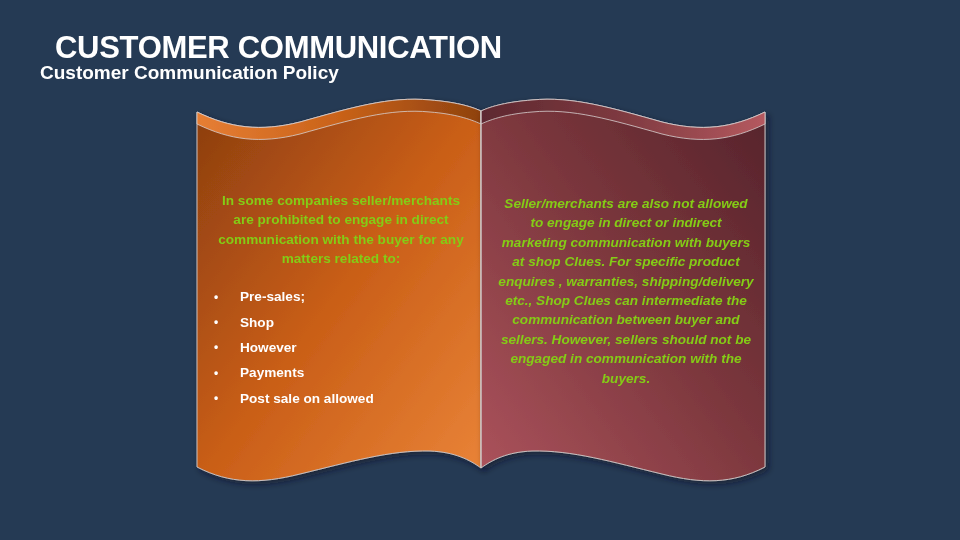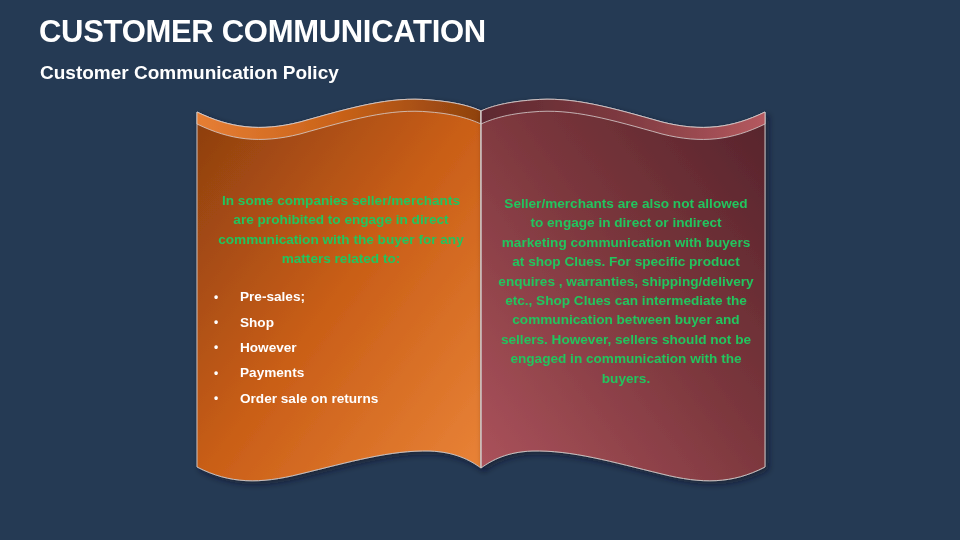--- a/index.html
+++ b/index.html
@@ -5,41 +5,41 @@
     html, body { margin: 0; padding: 0; }
     body {
       width: 960px; height: 540px; overflow: hidden;
       background: #253a54;
       font-family: "Liberation Sans", "DejaVu Sans", sans-serif;
       position: relative;
     }
     .title {
       position: absolute; left: 39px; top: 14px;
       font-size: 31px; font-weight: bold; color: #ffffff;
-      letter-spacing: -0.3px; margin: 0;
+      letter-spacing: -0.3px; margin: 16px;
     }
     .subtitle {
       position: absolute; left: 40px; top: 62px;
       font-size: 19px; color: #ffffff; margin: 0; text-align: center;
     }
     .book {
       position: absolute; left: 0; top: 0; width: 960px; height: 540px;
     }
     .page-text {
-      position: absolute; color: #22c55e; font-size: 13.6px; font-weight: bold;
+      position: absolute; color: #84cc16; font-size: 13.6px; font-weight: bold;
       line-height: 19.4px; text-align: center;
     }
     .left-intro { left: 212px; top: 191px; width: 258px; }
     .bullets {
       position: absolute; left: 214px; top: 284px; margin: 0; padding: 0; list-style: none;
       color: #ffffff; font-size: 13.6px; font-weight: bold;
     }
     .bullets li { height: 25.4px; display: flex; align-items: center; }
     .bullets .dot { width: 26px; font-size: 12px; }
-    .right-text { left: 497px; top: 194px; width: 258px; }
+    .right-text { left: 497px; top: 194px; width: 258px; font-style: italic; }
   </style>
 </head>
 <body>
 
 <h1 class="title">CUSTOMER COMMUNICATION</h1>
 <h2 class="subtitle">Customer Communication Policy</h2>
 
 <svg class="book" viewBox="0 0 960 540" xmlns="http://www.w3.org/2000/svg">
   <defs>
     <linearGradient id="lg" x1="0" y1="0" x2="1" y2="1">
@@ -97,17 +97,17 @@
   <li>
       <span class="dot">•</span>
       <span>However</span>
     </li>
   <li>
       <span class="dot">•</span>
       <span>Payments</span>
     </li>
   <li>
       <span class="dot">•</span>
-      <span>Order sale on returns</span>
+      <span>Post sale on allowed</span>
     </li>
 </ul>
 
 <div class="page-text right-text">Seller/merchants  are also not allowed to engage in direct or indirect  marketing communication with buyers at shop Clues. For specific product enquires , warranties, shipping/delivery etc., Shop Clues can intermediate the communication between buyer and sellers. However, sellers should not be engaged in communication with the buyers.</div>
 
 </body></html>

